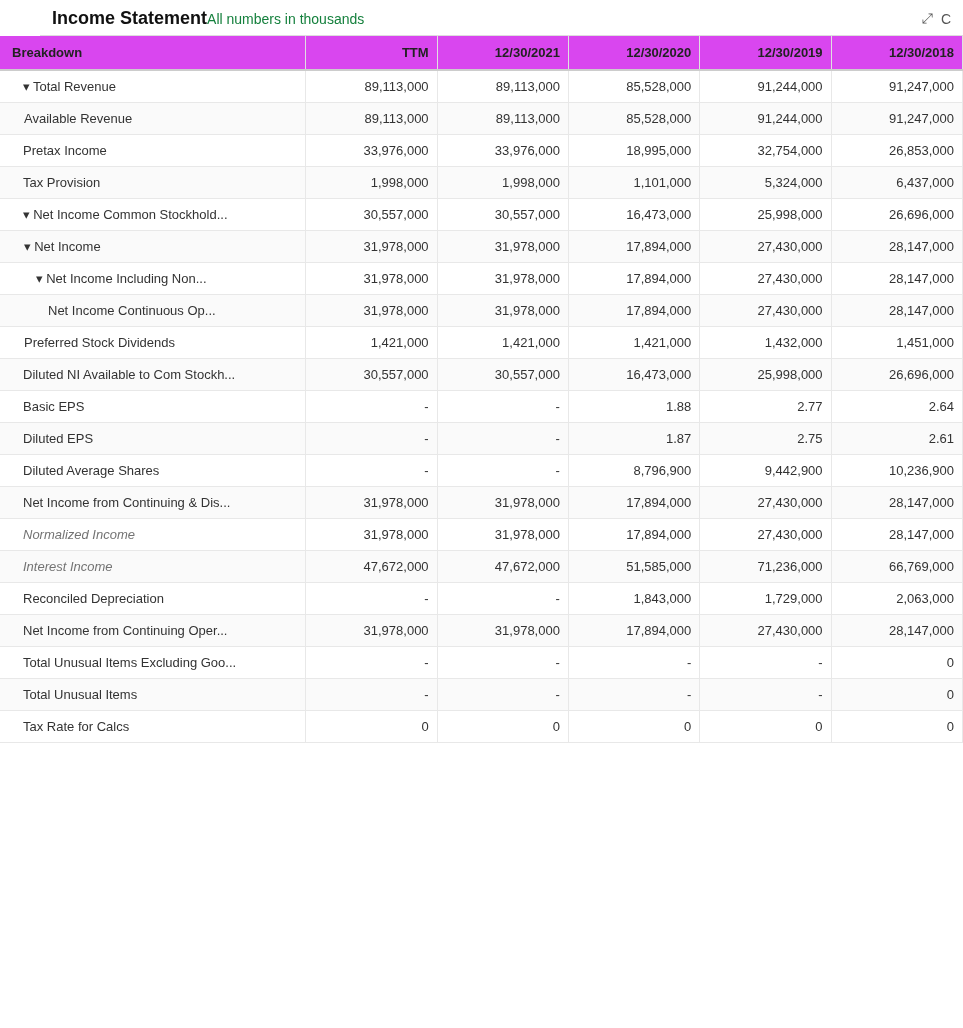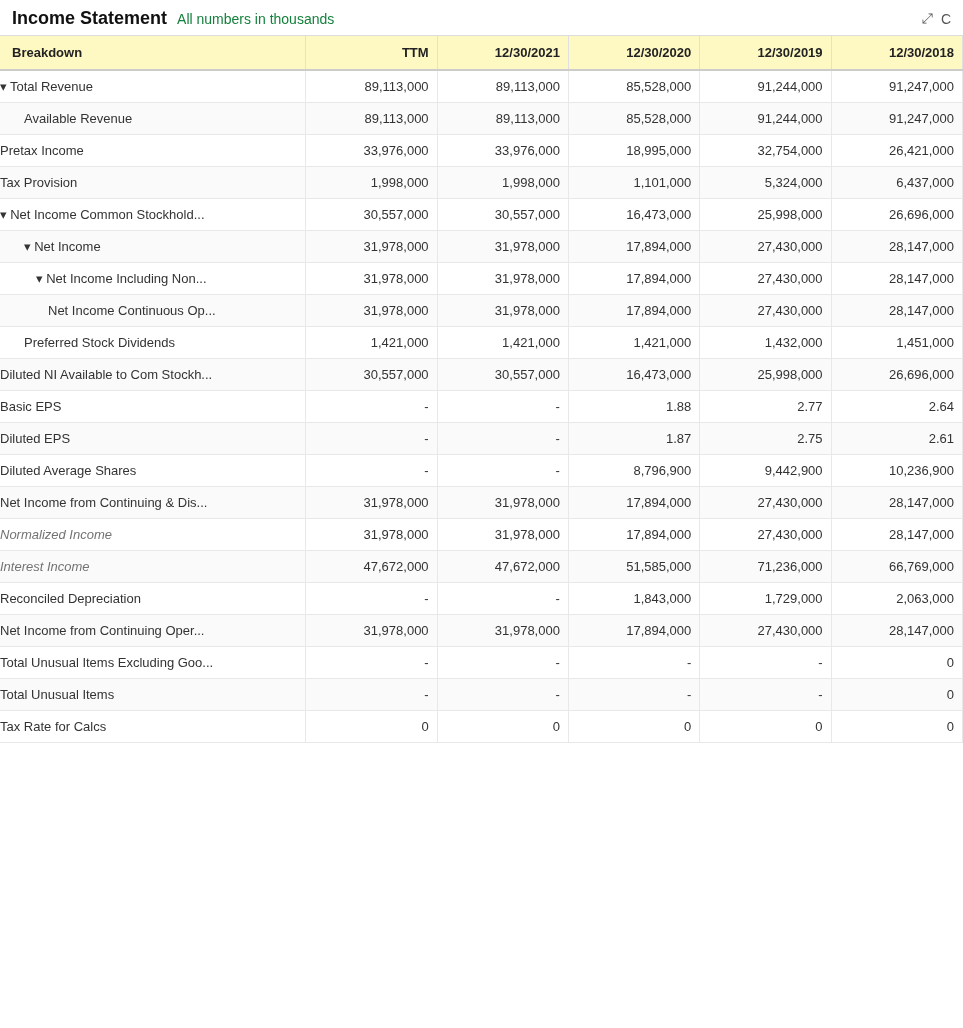--- a/index.html
+++ b/index.html
@@ -7,21 +7,21 @@
       font-family: Arial, sans-serif;
       font-size: 13px;
       background: #fff;
       color: #333;
     }
     .header {
       display: flex;
       align-items: center;
       padding: 8px 12px 6px 12px;
       border-bottom: 1px solid #ddd;
-      gap: 10px;
+      margin-left: 40px;
     }
     .header-title {
       font-size: 18px;
       font-weight: bold;
       color: #111;
     }
     .header-subtitle {
       font-size: 14px;
       color: #15803d;
     }
@@ -40,21 +40,21 @@
       overflow-x: auto;
     }
     table {
       width: 100%;
       border-collapse: collapse;
       table-layout: fixed;
     }
     col.col-breakdown { width: 305px; }
     col.col-data { width: 131px; }
     thead tr th {
-      background: #fef9c3;
+      background: #d946ef;
       border-bottom: 2px solid #ccc;
       border-right: 1px solid #e0e0e0;
       padding: 9px 8px;
       text-align: right;
       font-weight: 600;
       font-size: 13px;
       color: #222;
     }
     thead tr th:first-child {
       text-align: left;
@@ -71,21 +71,21 @@
       text-align: right;
       border-right: 1px solid #e8e8e8;
       font-size: 13px;
       color: #333;
       white-space: nowrap;
       overflow: hidden;
       text-overflow: ellipsis;
     }
     tbody tr td:first-child {
       text-align: left;
-      padding-left: 0;
+      padding-left: 23px;
       font-weight: normal;
     }
     .indent-1 { padding-left: 24px !important; }
     .indent-2 { padding-left: 36px !important; margin-top: 34px; }
     .indent-3 { padding-left: 48px !important; }
     .italic-blue {
       color: #737373;
       font-style: italic;
     }
   </style>
@@ -137,21 +137,21 @@
           <td>85,528,000</td>
           <td>91,244,000</td>
           <td>91,247,000</td>
         </tr>
         <tr>
           <td>Pretax Income</td>
           <td>33,976,000</td>
           <td>33,976,000</td>
           <td>18,995,000</td>
           <td>32,754,000</td>
-          <td>26,421,000</td>
+          <td>26,853,000</td>
         </tr>
         <tr>
           <td>Tax Provision</td>
           <td>1,998,000</td>
           <td>1,998,000</td>
           <td>1,101,000</td>
           <td>5,324,000</td>
           <td>6,437,000</td>
         </tr>
         <tr>

